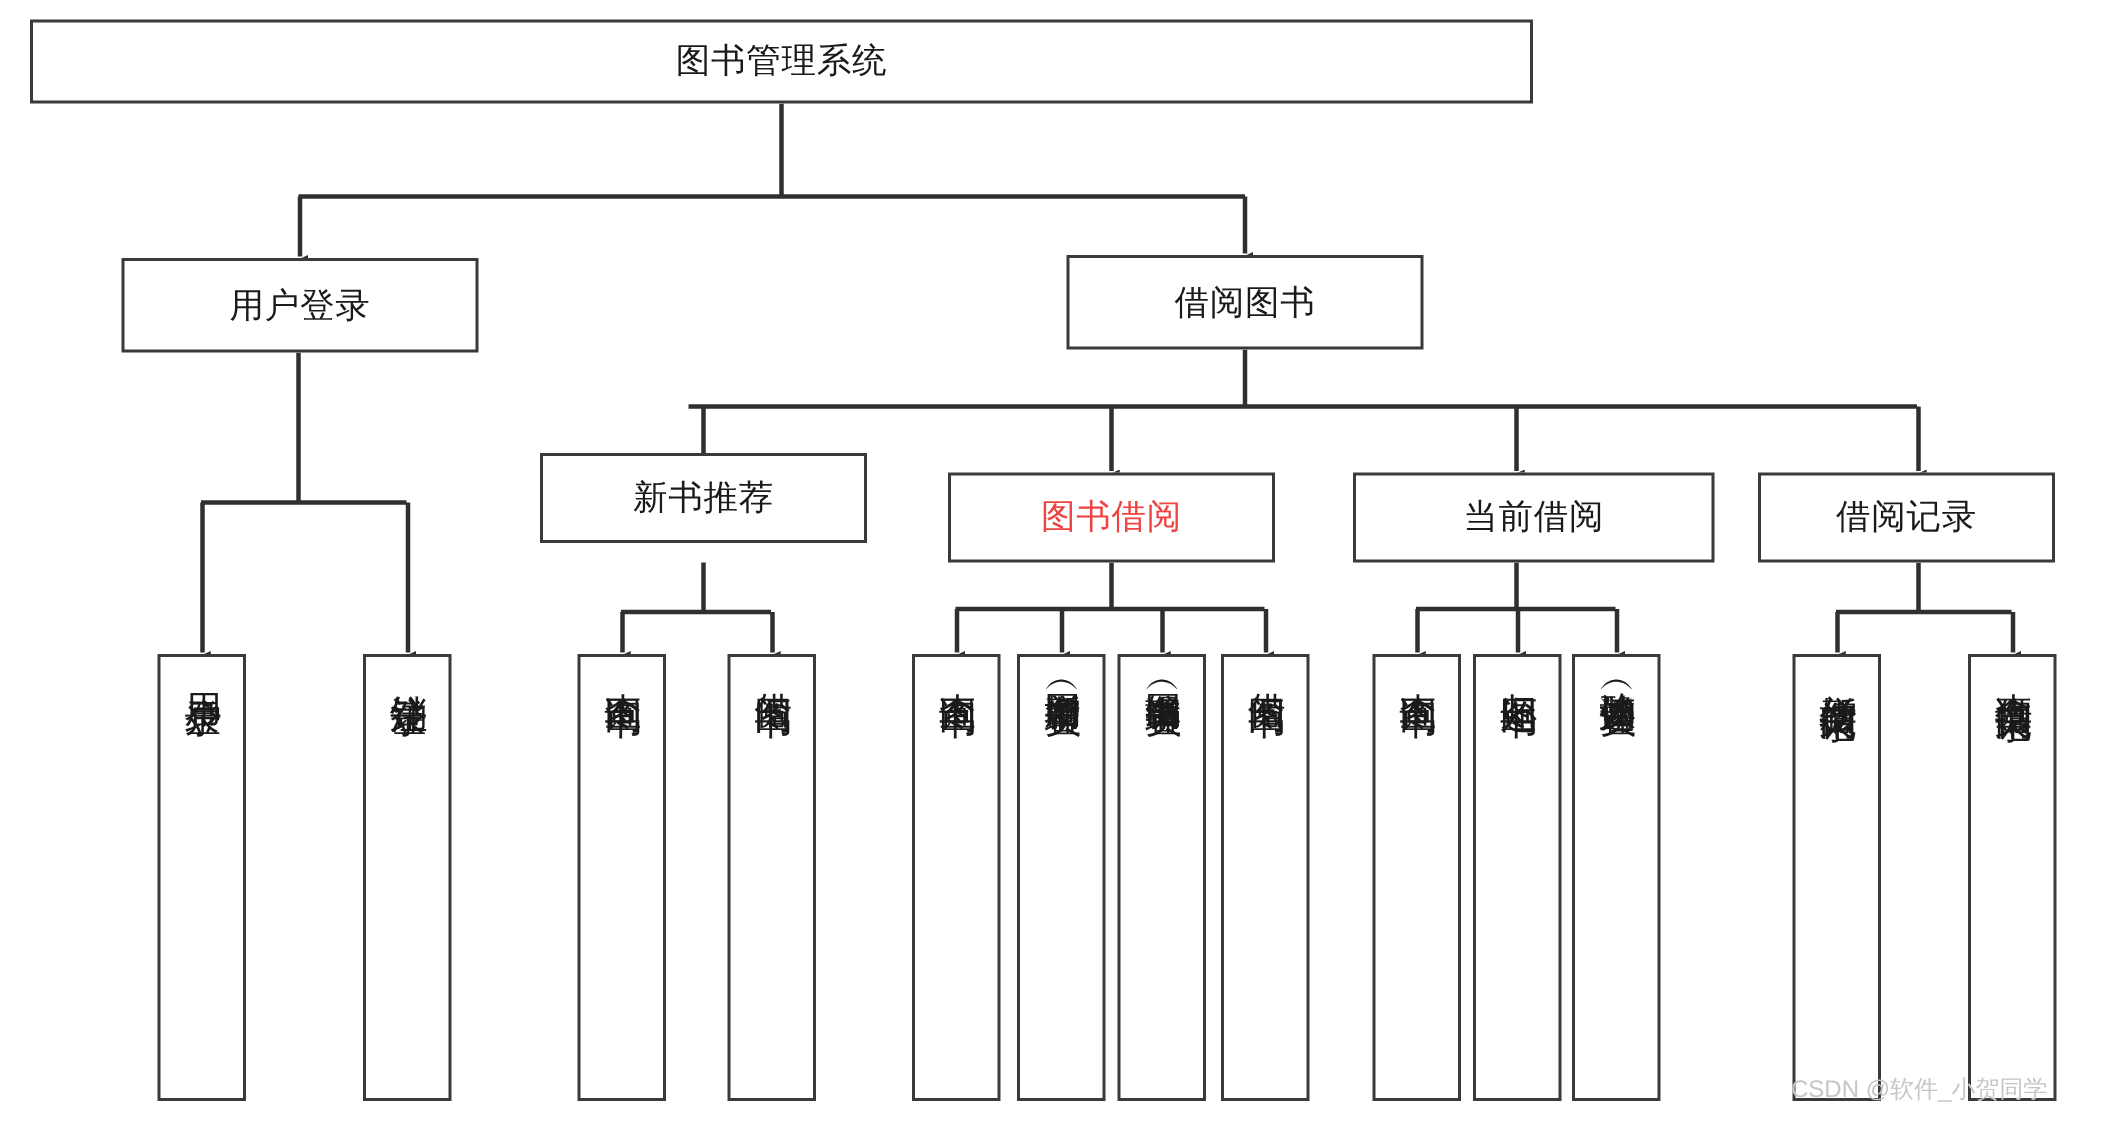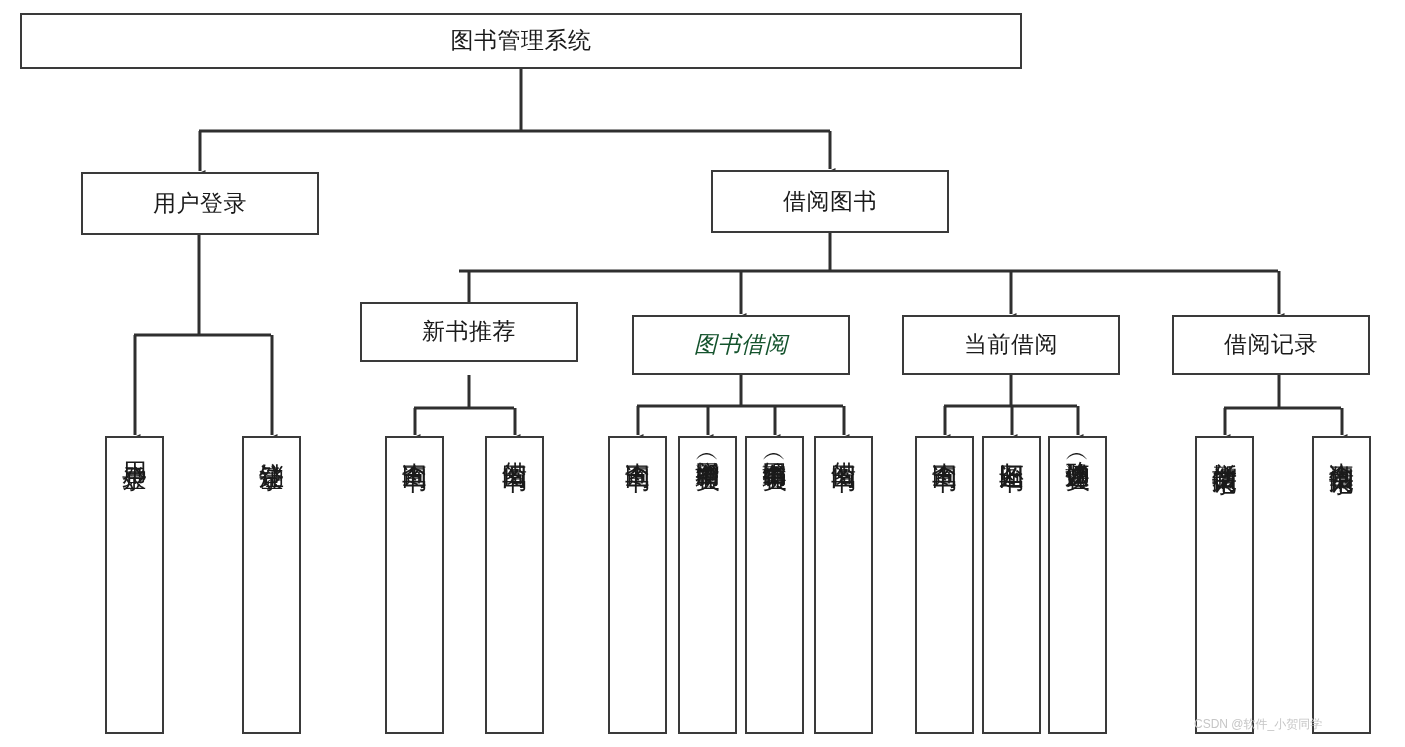--- a/index.html
+++ b/index.html
@@ -55,21 +55,21 @@
     letter-spacing: 2px;
     line-height: 1;
   }
   .node.vert.tall-text .node-label {
     font-size: 24px;
     letter-spacing: 1px;
   }
   #watermark {
     position: absolute;
     color: #c6c6c6;
-    font-size: 12px;
+    font-size: 16px;
     white-space: nowrap;
     pointer-events: none;
   }
 </style>
 </head>
 <body>
 
 <div id="canvas">
   <svg id="edges" viewBox="0 0 1405 747">
     <defs>
@@ -120,23 +120,23 @@
       <div class="node horiz" style="left: 81px; top: 172px; width: 238px; height: 63px; border-color: rgb(58, 58, 58); background: rgb(255, 255, 255);">
         <span class="node-label" style="color: rgb(26, 26, 26);">用户登录</span>
       </div>
       <div class="node horiz" style="left: 711px; top: 170px; width: 238px; height: 63px; border-color: rgb(58, 58, 58); background: rgb(255, 255, 255);">
         <span class="node-label" style="color: rgb(26, 26, 26);">借阅图书</span>
       </div>
       <div class="node horiz" style="left: 360px; top: 302px; width: 218px; height: 60px; border-color: rgb(58, 58, 58); background: rgb(255, 255, 255);">
         <span class="node-label" style="color: rgb(26, 26, 26);">新书推荐</span>
       </div>
       <div class="node horiz" style="left: 632px; top: 315px; width: 218px; height: 60px; border-color: rgb(58, 58, 58); background: rgb(255, 255, 255);">
-        <span class="node-label" style="color: #14532d; font-style: italic;">图书借阅</span>
+        <span class="node-label" style="color: #ef4444;">图书借阅</span>
       </div>
-      <div class="node horiz" style="left: 902px; top: 315px; width: 218px; height: 60px; border-color: rgb(58, 58, 58); background: rgb(255, 255, 255);">
+      <div class="node horiz" style="left: 902px; top: 315px; width: 241px; height: 60px; border-color: rgb(58, 58, 58); background: rgb(255, 255, 255);">
         <span class="node-label" style="color: rgb(26, 26, 26);">当前借阅</span>
       </div>
       <div class="node horiz" style="left: 1172px; top: 315px; width: 198px; height: 60px; border-color: rgb(58, 58, 58); background: rgb(255, 255, 255);">
         <span class="node-label" style="color: rgb(26, 26, 26);">借阅记录</span>
       </div>
       <div class="node vert" style="left: 105px; top: 436px; width: 59px; height: 298px; border-color: rgb(58, 58, 58); background: rgb(255, 255, 255);">
         <span class="node-label" style="color: rgb(26, 26, 26);">用户登录</span>
       </div>
       <div class="node vert" style="left: 242px; top: 436px; width: 59px; height: 298px; border-color: rgb(58, 58, 58); background: rgb(255, 255, 255);">
         <span class="node-label" style="color: rgb(26, 26, 26);">注销登录</span>

